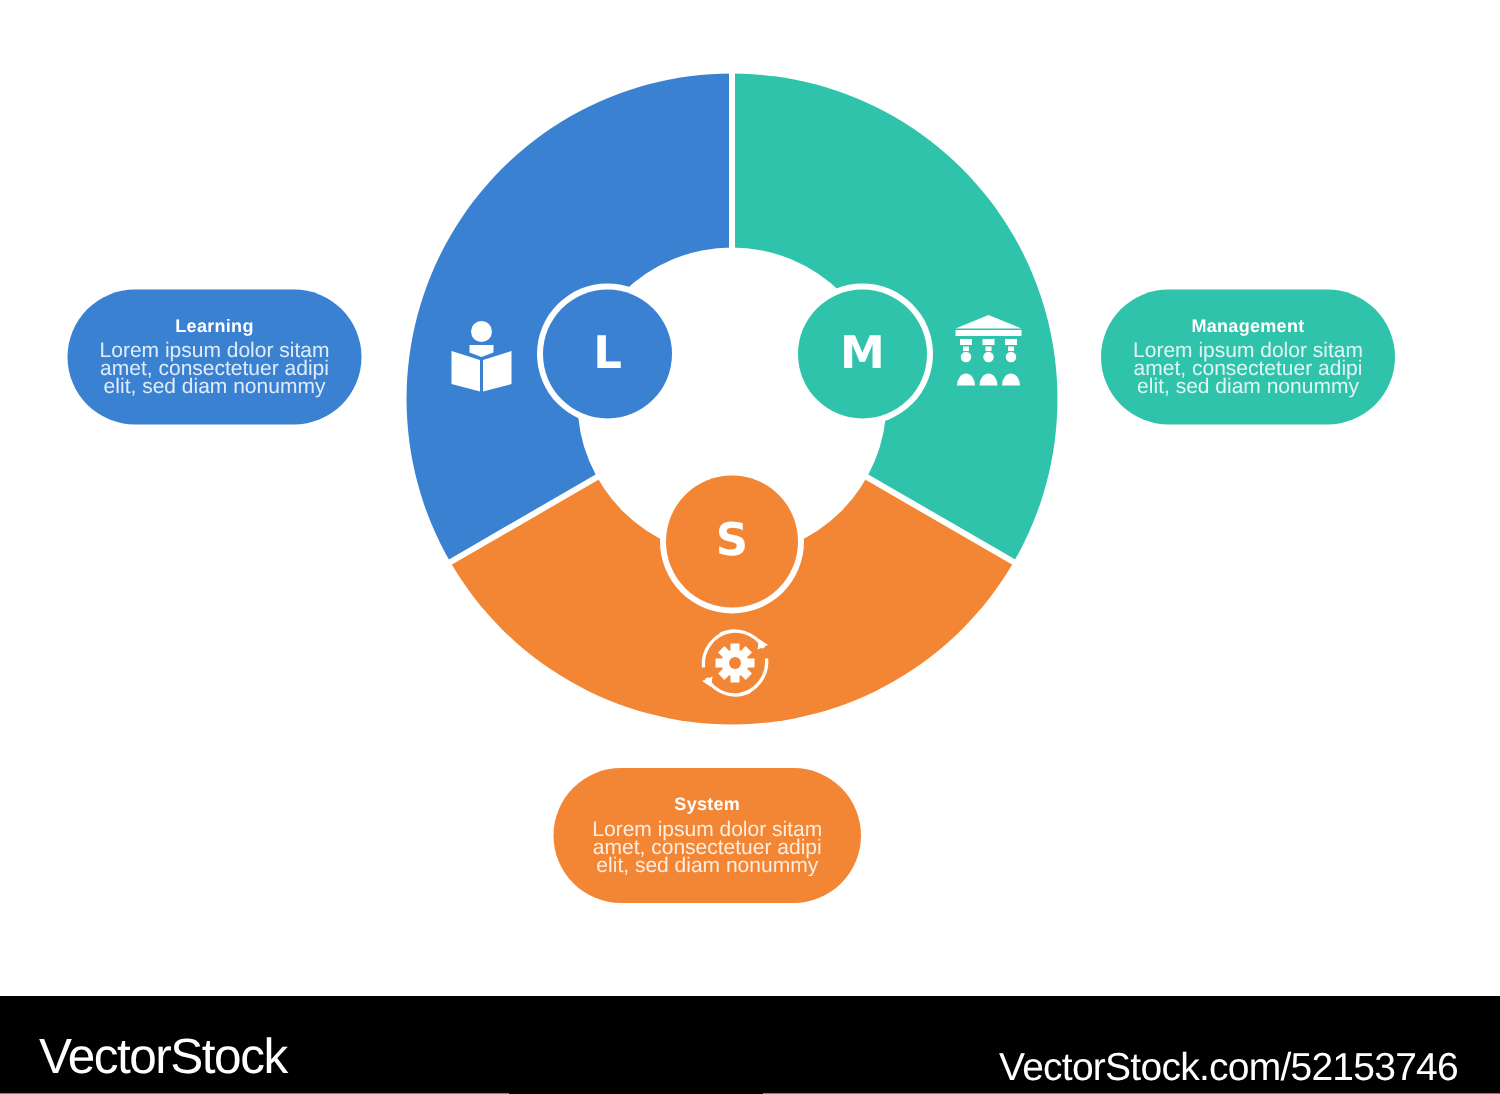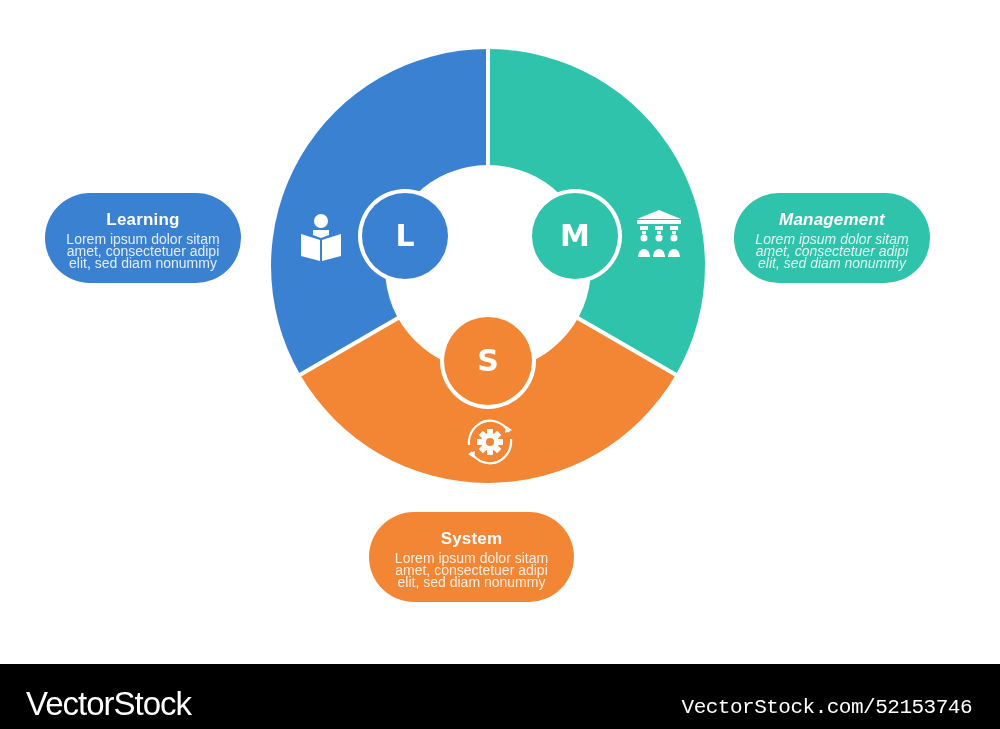--- a/index.html
+++ b/index.html
@@ -1,28 +1,28 @@
 <!DOCTYPE html>
 <html><head>
   <meta charset="utf-8">
   <style>
     html, body { margin: 0; padding: 0; }
     body { width: 1000px; height: 729px; background: #ffffff; position: relative; overflow: hidden; font-family: "Liberation Sans", sans-serif; }
     .stage { position: absolute; left: 0; top: 0; width: 1000px; height: 648px; background: #ffffff; }
     svg.diagram { position: absolute; left: 0; top: 0; }
     .pill { position: absolute; width: 196px; height: 90px; border-radius: 45px; color: #fff; text-align: center; box-sizing: border-box; padding-top: 17px; }
-    .pill .title { font-weight: bold; font-size: 17px; letter-spacing: 0.2px; }
+    .pill .title { font-weight: bold; font-size: 12px; letter-spacing: 0.2px; }
     .pill .body { font-size: 14px; line-height: 12px; margin-top: 3px; opacity: 0.85; }
     .pill-learning { left: 45px; top: 193px; background: #3a81d2; }
-    .pill-management { left: 734px; top: 193px; background: #2fc3ab; font-style: italic; }
+    .pill-management { left: 734px; top: 193px; background: #2fc3ab; }
     .pill-system { left: 369px; top: 512px; width: 205px; background: #f28634; }
     .letter { position: absolute; width: 88px; height: 88px; line-height: 88px; text-align: center; color: #fff; font-weight: bold; font-size: 30px; font-family: "DejaVu Sans", sans-serif; }
     .footer { position: absolute; left: 0; top: 664px; width: 1000px; height: 81px; background: #000; color: #fff; }
     .footer .brand { position: absolute; left: 26px; top: 21px; font-size: 33px; letter-spacing: -1px; font-family: "Liberation Sans", sans-serif; }
-    .footer .ref { position: absolute; right: 28px; top: 32px; font-size: 21px; letter-spacing: -0.5px; font-family: Liberation Mono, monospace; margin-left: 16px; }
+    .footer .ref { position: absolute; right: 28px; top: 32px; font-size: 26px; letter-spacing: -0.5px; font-family: Liberation Sans, sans-serif; margin-left: 16px; }
   </style>
 </head>
 <body>
 
 <div class="stage">
   <svg class="diagram" width="1000" height="648" viewBox="0 0 1000 648">
 
     <path d="M488,266 L488,49 A217,217 0 0 0 300.1,374.5 Z" fill="#3a81d2"></path>
 
     <path d="M488,266 L488,49 A217,217 0 0 1 675.9,374.5 Z" fill="#2fc3ab"></path>

